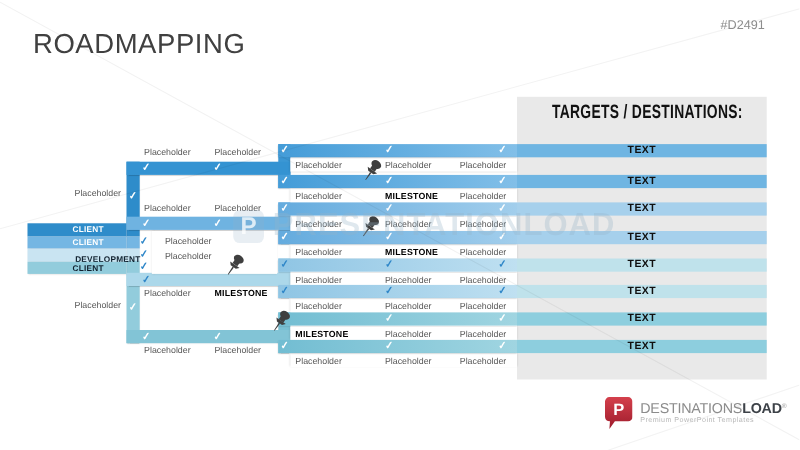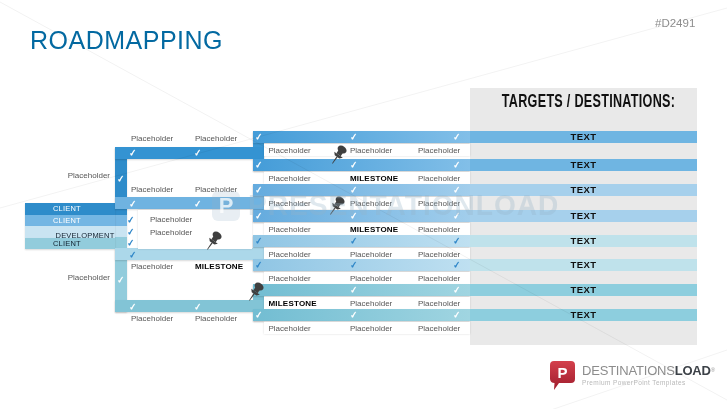--- a/index.html
+++ b/index.html
@@ -3,35 +3,35 @@
 <meta charset="utf-8">
 <style>
   html,body{margin:0;padding:0;background:#ffffff;}
   .slide{
     position:relative;width:727px;height:409px;background:#fff;overflow:hidden;
     font-family:"Liberation Sans",sans-serif;
   }
   .abs{position:absolute;}
   .title{
     position:absolute;left:30px;top:26px;font-size:25px;font-weight:500;
-    color:#0369a1;letter-spacing:.5px;white-space:nowrap;
+    color:#404040;letter-spacing:.5px;white-space:nowrap;
   }
   .tag{position:absolute;left:655px;top:17px;font-size:11.5px;color:#8d8d8d;}
   .panel{position:absolute;left:470px;top:88px;width:227px;height:257px;background:#e9e9e9;}
   .panel-title{
     position:absolute;left:470px;top:91px;width:227px;text-align:center;
     font-size:17.5px;font-weight:700;color:#111;transform:scaleX(0.72);
     transform-origin:center;letter-spacing:.4px;white-space:nowrap;
   }
   .bar{position:absolute;box-shadow:0 1px 1.5px rgba(0,0,0,.15);}
   .textbar{position:absolute;text-align:center;font-size:9.5px;font-weight:700;color:#101010;letter-spacing:.4px;}
   .whitebox{position:absolute;background:#fff;box-shadow:0 0 2px rgba(0,0,0,.15);}
   .lbl{position:absolute;font-size:8px;color:#565656;white-space:nowrap;line-height:11px;}
   .lbl.ms{font-weight:700;color:#000;letter-spacing:.2px;}
-  .stacklbl{position:absolute;font-size:7.5px;font-weight:400;letter-spacing:.2px;line-height:11.5px;padding-left:28px;box-sizing:border-box;}
+  .stacklbl{position:absolute;font-size:7.5px;font-weight:700;letter-spacing:.2px;line-height:11.5px;padding-left:28px;box-sizing:border-box;margin-left:13px;}
   .check{position:absolute;font-size:9.5px;font-weight:700;line-height:10px;transform:rotate(-6deg);}
   .pin{position:absolute;width:22px;height:24px;}
   .watermark{position:absolute;left:0;top:0;width:727px;height:409px;z-index:40;pointer-events:none;}
   .wm-text{
     position:absolute;left:248px;top:189px;font-size:29px;font-weight:700;
     color:rgba(150,178,200,.30);letter-spacing:1px;transform:scaleX(.97);transform-origin:left;
   }
   .wm-p{
     position:absolute;left:212px;top:191px;width:28px;height:30px;border-radius:6px;
     background:rgba(150,178,200,.22);color:rgba(255,255,255,.75);font-size:22px;

